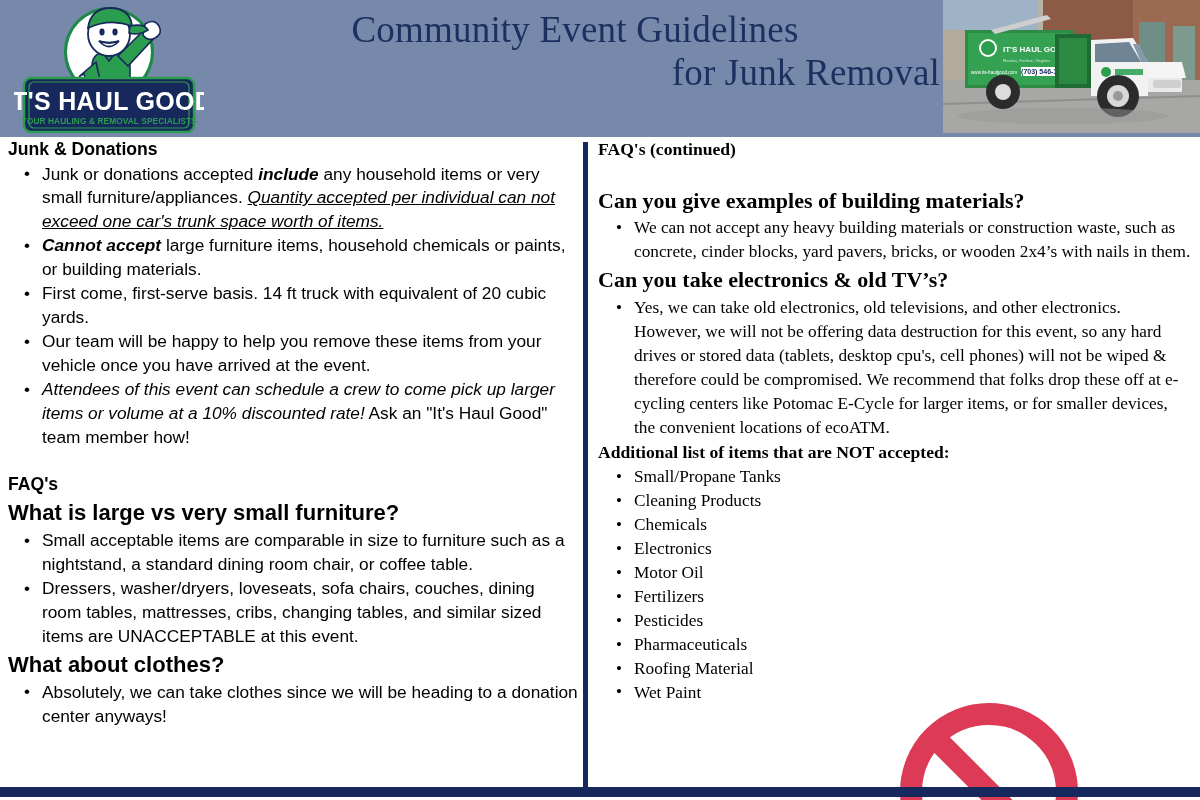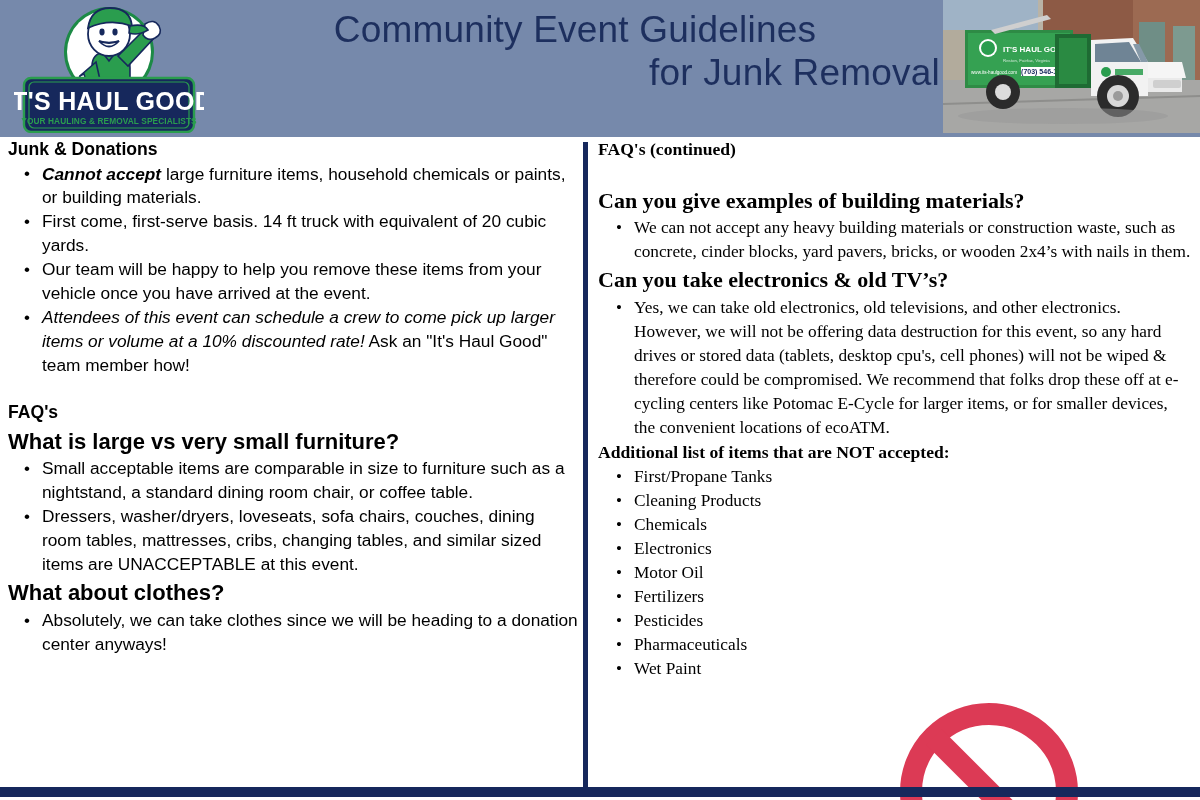--- a/index.html
+++ b/index.html
@@ -23,21 +23,21 @@
     height: 137px;
     background: #7689ab;
     overflow: hidden;
   }
   #header-title {
     position: absolute;
     left: 210px; top: 8px;
     width: 730px;
     text-align: center;
     color: #1d2f5e;
-    font-family: Liberation Sans, sans-serif;
+    font-family: Liberation Serif, serif;
     font-weight: 400;
     line-height: 1.17;
     letter-spacing: 0.2px;
   }
   #header-title .t-line1 { display: block; font-size: 37px; }
   #header-title .t-line2 { display: block; font-size: 37px; text-align: right; }
 
   
   #logo {
     position: absolute;
@@ -220,20 +220,21 @@
     </svg>
   </div>
 </div>
 
 <div id="content">
   <div id="divider"></div>
 
   <div class="col" id="col-left">
     <h2 class="sec">Junk &amp; Donations</h2>
     <ul class="bul" id="left-bullets">
+        <li><span>Junk or donations accepted </span><span style="font-weight: bold; font-style: italic;">include</span><span> any household items or very small furniture/appliances. </span><span style="font-style: italic; text-decoration: underline;">Quantity accepted per individual can not exceed one car's trunk space worth of items.</span></li>
         <li><span style="font-weight: bold; font-style: italic;">Cannot accept</span><span> large furniture items, household chemicals or paints, or building materials.</span></li>
         <li><span>First come, first-serve basis. 14 ft truck with equivalent of 20 cubic yards.</span></li>
         <li><span>Our team will be happy to help you remove these items from your vehicle once you have arrived at the event.</span></li>
         <li><span style="font-style: italic;">Attendees of this event can schedule a crew to come pick up larger items or volume at a 10% discounted rate!</span><span> Ask an "It's Haul Good" team member how!</span></li>
       </ul>
 
     <div class="spacer-line"></div>
 
     <h2 class="sec">FAQ's</h2>
     <div id="left-faqs">
@@ -257,28 +258,29 @@
         <ul class="bul">
           <li>We can not accept any heavy building materials or construction waste, such as concrete, cinder blocks, yard pavers, bricks, or wooden 2x4’s with nails in them.</li>
         </ul>
         <h3 class="q">Can you take electronics &amp; old TV’s?</h3>
         <ul class="bul">
           <li>Yes, we can take old electronics, old televisions, and other electronics. However, we will not be offering data destruction for this event, so any hard drives or stored data (tablets, desktop cpu's, cell phones) will not be wiped &amp; therefore could be compromised. We recommend that folks drop these off at e-cycling centers like Potomac E-Cycle for larger items, or for smaller devices, the convenient locations of ecoATM.</li>
         </ul>
       </div>
     <h2 class="sec">Additional list of items that are NOT accepted:</h2>
     <ul class="bul" id="not-accepted-list">
-        <li>First/Propane Tanks</li>
+        <li>Small/Propane Tanks</li>
         <li>Cleaning Products</li>
         <li>Chemicals</li>
         <li>Electronics</li>
         <li>Motor Oil</li>
         <li>Fertilizers</li>
         <li>Pesticides</li>
         <li>Pharmaceuticals</li>
+        <li>Roofing Material</li>
         <li>Wet Paint</li>
       </ul>
   </div>
 
   <div id="no-sign">
     <svg viewBox="0 0 192 182" xmlns="http://www.w3.org/2000/svg">
       <circle cx="96" cy="91" r="78" fill="none" stroke="#dc3a55" stroke-width="22"></circle>
       <line x1="41" y1="36" x2="151" y2="146" stroke="#dc3a55" stroke-width="22" stroke-linecap="butt"></line>
     </svg>
   </div>

